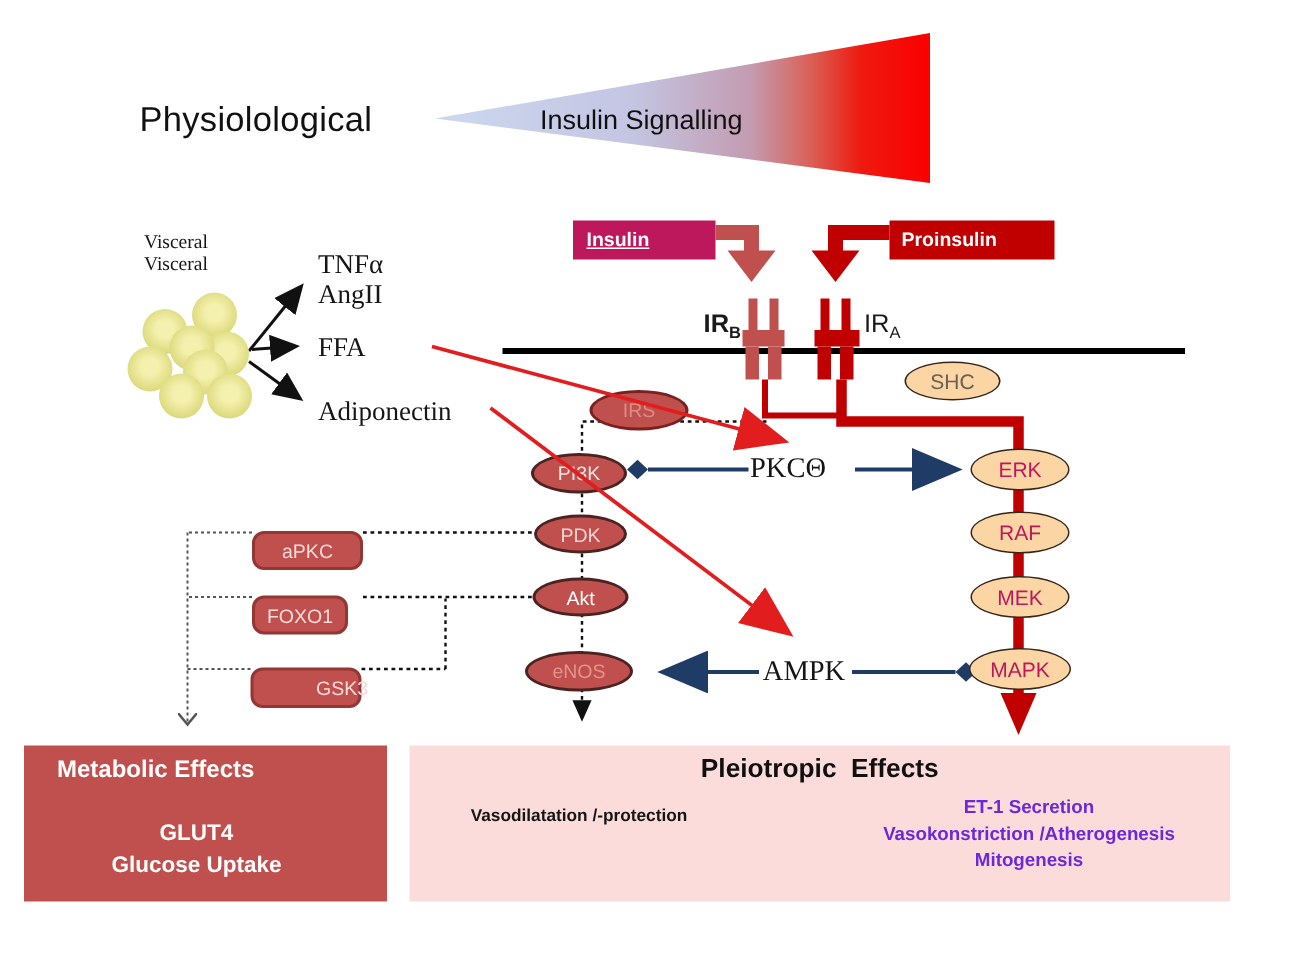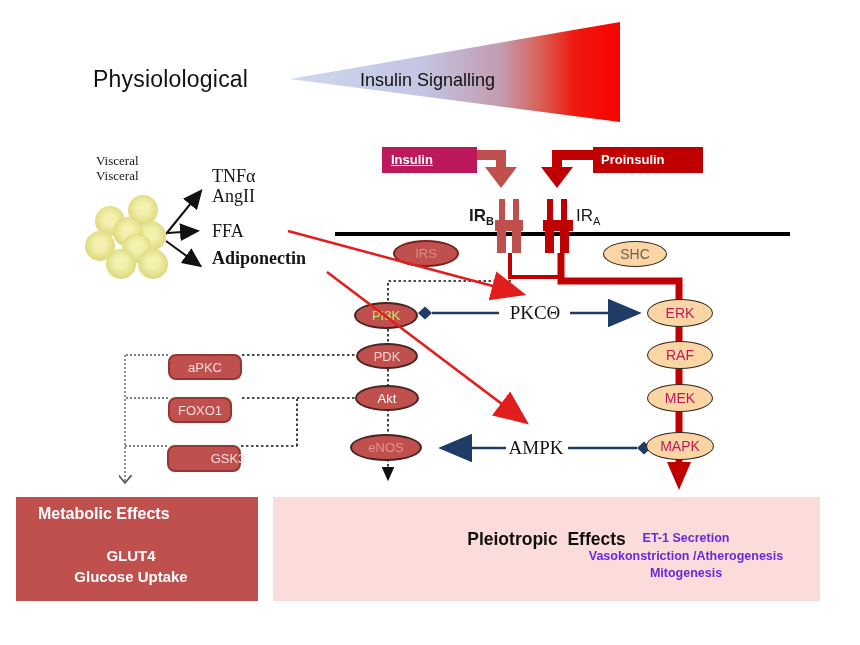--- a/index.html
+++ b/index.html
@@ -21,21 +21,21 @@
   .insulin-tag{left:382px;top:147px;width:95px;background:#be185d;padding-left:9px;box-sizing:border-box;text-decoration:underline;}
   .proinsulin-tag{left:593px;top:147px;width:110px;background:#C00000;padding-left:8px;box-sizing:border-box;}
 
   .ir-lbl{font-size:17px;color:#1a1a1a;}
   .ir-lbl sub{font-size:11px;}
 
   
   .serif{font-family:"Liberation Serif",serif;color:#151515;}
   .visceral{left:96px;top:154px;width:80px;text-align:left;font-size:13px;line-height:1.15;}
   .factor{font-size:18px;}
-  .pkc{left:500px;top:302px;width:70px;text-align:center;font-size:19px;}
+  .pkc{left:500px;top:302px;width:70px;font-size:19px;}
   .ampk{left:502px;top:437px;width:68px;text-align:center;font-size:19px;}
 
   
   .cell{width:30px;height:30px;border-radius:50%;
         background:radial-gradient(circle at 50% 45%,#f4f1ae 25%,#ddda7e 70%,#cfcc66 100%);}
 
   
   .ell{border-radius:50%;display:flex;align-items:center;justify-content:center;
        font-size:13px;box-sizing:border-box;}
   .ell-red{background:#C0504D;border:2px solid #4a2423;}
@@ -44,21 +44,21 @@
   
   .rbox{background:#C0504D;border:2px solid #943634;border-radius:8px;color:#f3dbda;
         display:flex;align-items:center;justify-content:center;font-size:13px;box-sizing:border-box;margin-top:12px;}
 
   
   .metabolic{left:16px;top:497px;width:242px;height:104px;background:#C0504D;color:#fff;}
   .metabolic .t{position:absolute;left:22px;top:8px;font-size:16px;font-weight:bold;}
   .metabolic .l{position:absolute;width:230px;text-align:center;font-size:15px;font-weight:bold;}
   .pleio{left:273px;top:497px;width:547px;height:104px;background:#FBDCDA;}
   .pleio .t{position:absolute;left:0;top:5px;width:100%;text-align:center;
-            font-size:17.5px;font-weight:bold;color:#101010;white-space:pre;margin-top:27px;}
+            font-size:17.5px;font-weight:bold;color:#101010;white-space:pre;}
   .pleio .left{position:absolute;left:23px;top:39px;width:180px;text-align:center;
                font-size:11.5px;font-weight:bold;color:#151515;line-height:1.4;}
   .pleio .right{position:absolute;left:287px;top:33px;width:252px;text-align:center;
                 font-size:12.5px;font-weight:bold;color:#6d28d9;line-height:1.4;}
 </style>
 </head>
 <body>
 
 <div class="stage">
 
@@ -147,36 +147,36 @@
   <div class="abs cell" style="left:136px;top:221px;"></div>
   <div class="abs cell" style="left:113px;top:217px;"></div>
   <div class="abs cell" style="left:85px;top:231px;"></div>
   <div class="abs cell" style="left:122px;top:233px;"></div>
   <div class="abs cell" style="left:106px;top:249px;"></div>
   <div class="abs cell" style="left:138px;top:249px;"></div>
 
   <div class="abs serif factor" style="left:212px;top:166px;">TNFα</div>
   <div class="abs serif factor" style="left:212px;top:186px;">AngII</div>
   <div class="abs serif factor" style="left:212px;top:221px;">FFA</div>
-  <div class="abs serif factor" style="left:212px;top:248px;font-weight:bold;">Adiponectin</div>
+  <div class="abs serif factor" style="left:212px;top:264px;">Adiponectin</div>
 
   <div class="abs tag insulin-tag">Insulin</div>
   <div class="abs tag proinsulin-tag">Proinsulin</div>
 
   <div class="abs ir-lbl" style="left:458px;top:206px;width:36px;text-align:right;font-weight:bold;">
     <span>IR</span><sub>B</sub>
   </div>
   <div class="abs ir-lbl" style="left:576px;top:206px;">
     <span>IR</span><sub>A</sub>
   </div>
 
-  <div class="abs ell ell-red" style="left:393px;top:240px;width:66px;height:27px;color:#dd8b85;border-color:#7a201e;">IRS</div>
+  <div class="abs ell ell-red" style="left:393px;top:260px;width:66px;height:27px;color:#dd8b85;border-color:#7a201e;">IRS</div>
   <div class="abs ell ell-peach" style="left:603px;top:241px;width:64px;height:26px;color:#6a6156;">SHC</div>
 
-  <div class="abs ell ell-red" style="left:354px;top:302px;width:64px;height:27px;color:#bef264;">PI3K</div>
+  <div class="abs ell ell-red" style="left:354px;top:302px;width:64px;height:27px;color:#e5e5e5;">PI3K</div>
   <div class="abs ell ell-red" style="left:356px;top:343px;width:62px;height:26px;color:#efd6d5;">PDK</div>
   <div class="abs ell ell-red" style="left:355px;top:385px;width:64px;height:26px;color:#ffffff;">Akt</div>
   <div class="abs ell ell-red" style="left:350px;top:434px;width:72px;height:27px;color:#e2938e;">eNOS</div>
 
   <div class="abs rbox" style="left:168px;top:342px;width:74px;height:26px;">aPKC</div>
   <div class="abs rbox" style="left:168px;top:385px;width:64px;height:26px;">FOXO1</div>
   <div class="abs rbox" style="left:167px;top:433px;width:74px;height:27px;padding-left:48px;">GSK3</div>
 
   <div class="abs ell ell-peach" style="left:647px;top:299px;width:66px;height:28px;">ERK</div>
   <div class="abs ell ell-peach" style="left:647px;top:341px;width:66px;height:28px;">RAF</div>
@@ -188,20 +188,21 @@
 
   <div class="abs metabolic">
     <div class="t">Metabolic Effects</div>
     <div class="l" style="top:50px;">GLUT4</div>
     <div class="l" style="top:71px;">Glucose Uptake</div>
   </div>
 
   <div class="abs pleio">
     <div class="t">Pleiotropic  Effects</div>
     <div class="left">
+      <div>Vasodilatation /-protection</div>
     </div>
     <div class="right">
       <div>ET-1 Secretion</div>
       <div>Vasokonstriction /Atherogenesis</div>
       <div>Mitogenesis</div>
     </div>
   </div>
 
   <svg class="layer" width="860" height="645">
     <path d="M477,150 H506 V167 H517 L501,188 L485,167 H496 V160 H477 Z" fill="#C0504D"></path>

